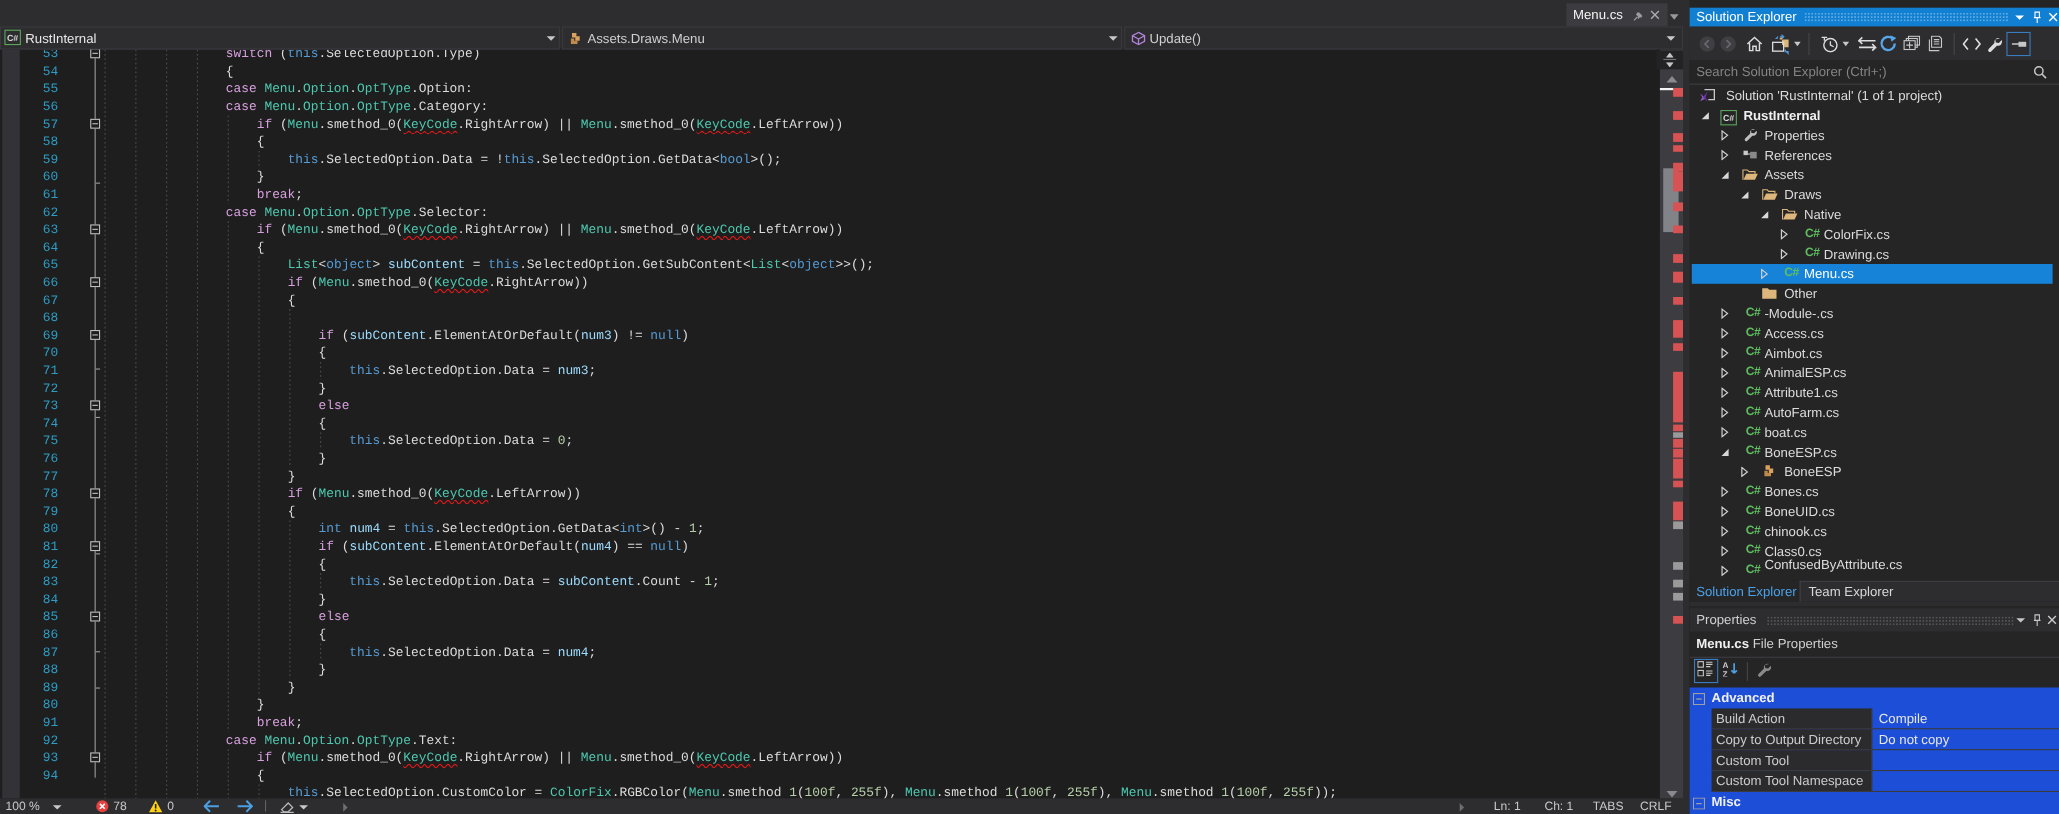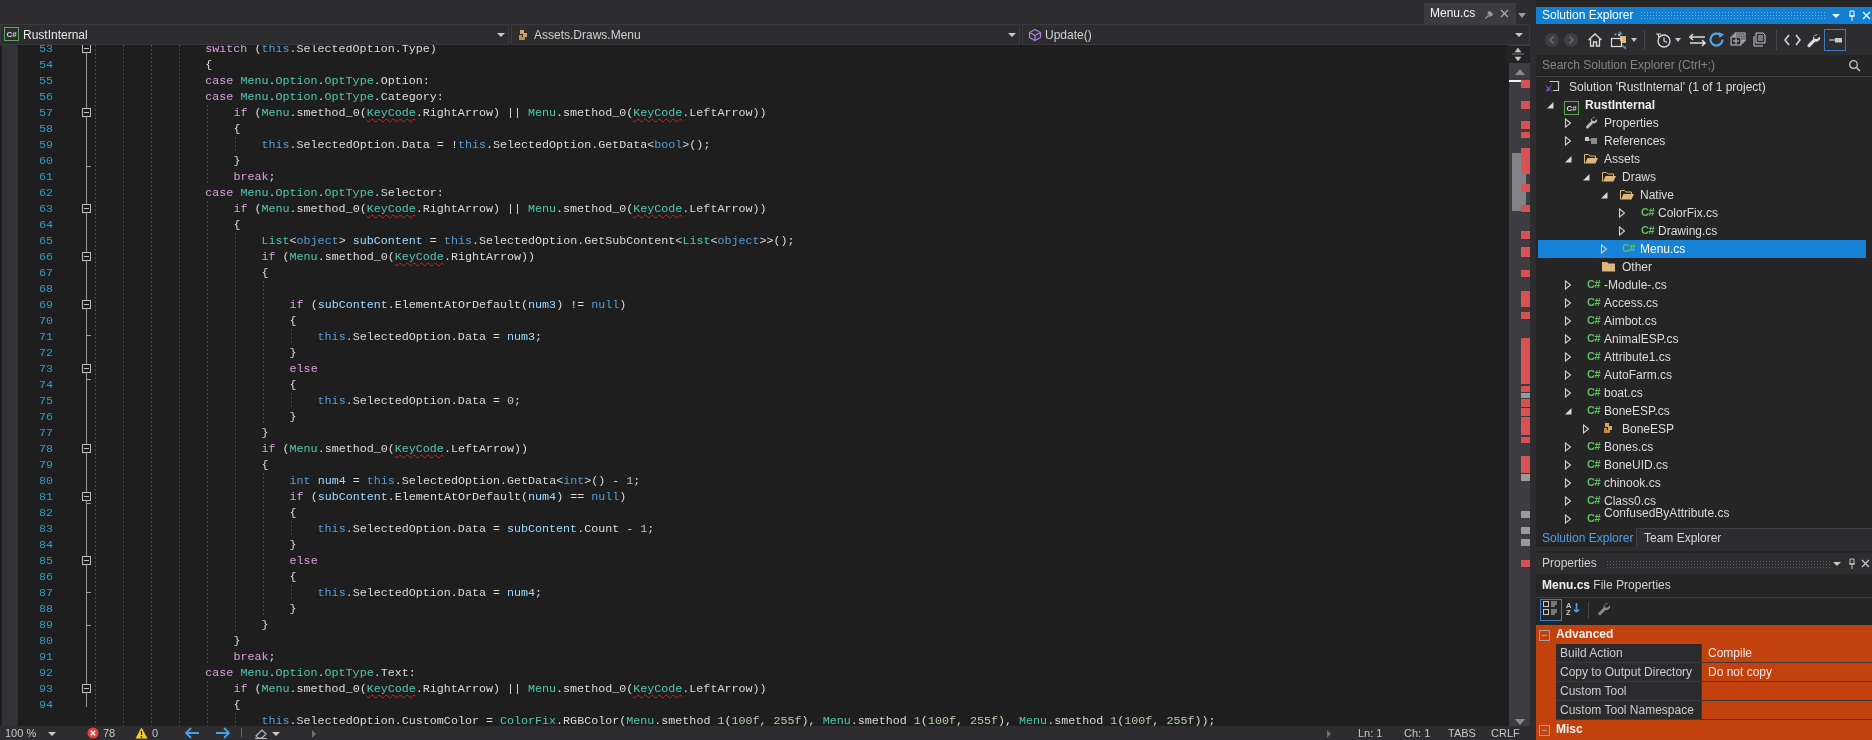--- a/index.html
+++ b/index.html
@@ -686,21 +686,21 @@
     </svg>
   <svg class="abs" style="left:30px;top:50px" width="15" height="14" viewBox="0 0 15 14">
       <text x="0" y="6.5" font-size="7.5" fill="#C8C8C8" font-weight="bold" font-family="Liberation Sans">A</text>
       <text x="0" y="14" font-size="7.5" fill="#C8C8C8" font-weight="bold" font-family="Liberation Sans">Z</text>
       <path d="M10.5 2 L10.5 11 M10.5 11 L8 8.5 M10.5 11 L13 8.5" stroke="#4B9FE0" stroke-width="1.6" fill="none"></path>
     </svg>
   <svg class="abs" style="left:60px;top:50px" width="15" height="15" viewBox="0 0 14 14">
       <path d="M11.5 2.5 a3.2 3.2 0 0 0 -4.4 3.8 L2.5 10.9 a1.4 1.4 0 0 0 2 2 L9.1 8.3 a3.2 3.2 0 0 0 3.8 -4.4 L10.6 6.2 L8.2 5.8 L7.8 3.4 Z" fill="#8A8A8A"></path>
     </svg>
 
-  <div class="abs" style="left:0;top:74px;width:336px;height:115px;background:#c2410c">
+  <div class="abs" style="left:0;top:74px;width:336px;height:115px;background:#1d4ed8">
     <svg class="abs" style="left:3px;top:5px" width="11" height="11" viewBox="0 0 11 11">
         <rect x="0.5" y="0.5" width="10" height="10" fill="none" stroke="#A0A0A0"></rect>
         <path d="M3 5.5 L8 5.5" stroke="#A0A0A0" stroke-width="1.2"></path>
       </svg>
     <span class="abs" style="left:20px;top:2px;font-size:12px;font-weight:bold;color:#F0F0F0">Advanced</span>
     <div class="abs pgrid-name" style="left:20px;top:19px;width:146px;height:19px;border-bottom:1px solid #3A3A3E;border-right:1px solid #3A3A3E"></div>
 <div class="abs" style="left:166px;top:19px;width:170px;height:19px;border-bottom:1px solid #3A3A3E"></div>
 <span class="abs" style="left:24px;top:21px;font-size:12px;color:#CCCCCC">Build Action</span>
 <span class="abs" style="left:172px;top:21px;font-size:12px;color:#E8E8E8">Compile</span>
 <div class="abs pgrid-name" style="left:20px;top:38px;width:146px;height:19px;border-bottom:1px solid #3A3A3E;border-right:1px solid #3A3A3E"></div>

